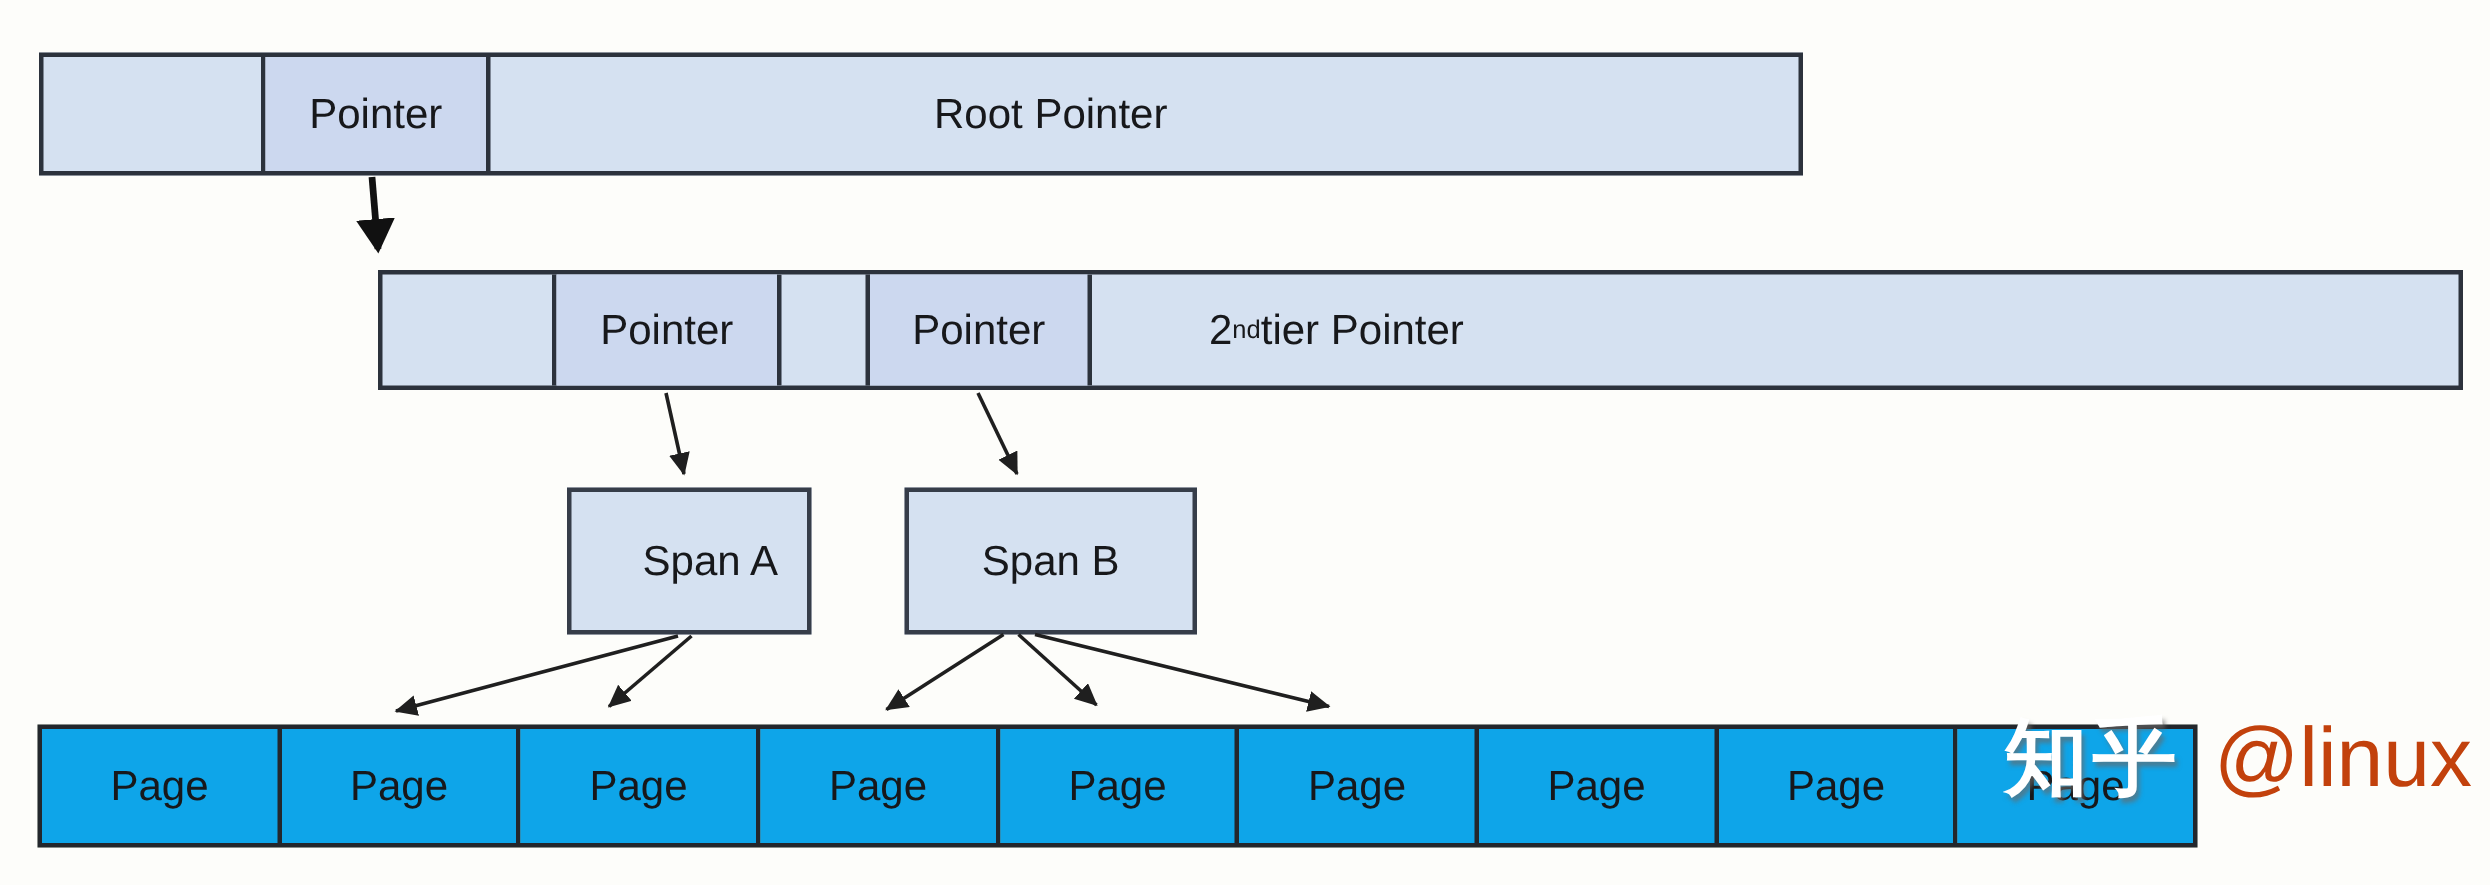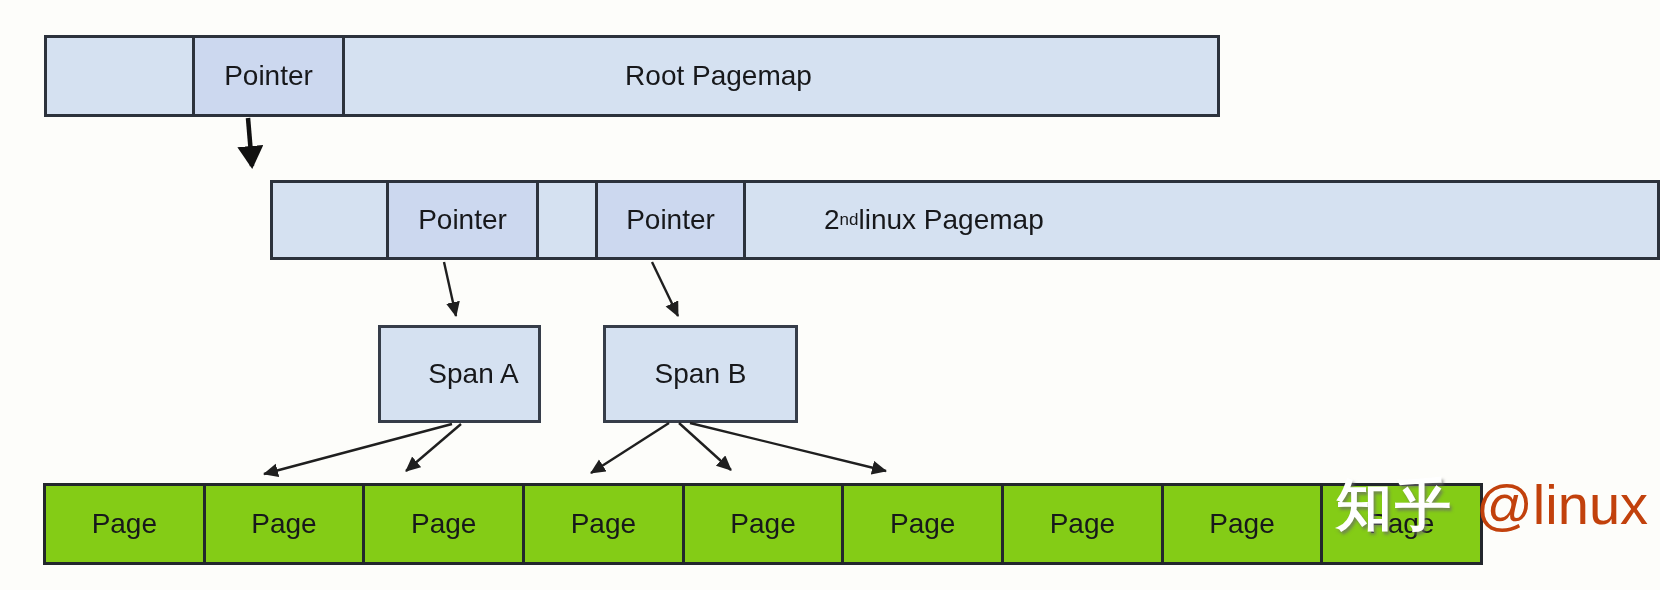--- a/index.html
+++ b/index.html
@@ -13,21 +13,20 @@
     background:#fdfdfa;
     overflow:hidden;
   }
   .bar {
     position:absolute;
     display:flex;
     background:#d5e1f1;
     border:3px solid #2c323c;
     box-sizing:border-box;
     z-index:1;
-    margin-left:18px;
   }
   .cell {
     display:flex; align-items:center; justify-content:center;
     border-right:3px solid #2c323c;
     box-sizing:border-box;
     font-size:28px; color:#17181b;
     white-space:nowrap;
   }
   .cell:last-child { border-right:none; }
   .cell.pointer { background:#ccd8ef; }
@@ -40,21 +39,21 @@
     background:#d5e1f1;
     border:3px solid #363d49;
     box-sizing:border-box;
     font-size:28px; color:#17181b;
     z-index:1;
   }
   .pages-bar {
     background:#dde8d3;
     border-color:#23272c;
   }
-  .pages-bar .cell { border-right:3px solid #23272c; background:#84cc16; }
+  .pages-bar .cell { border-right:3px solid #23272c; background:#0ea5e9; }
   .pages-bar .cell:last-child { border-right:none; }
   .sup { font-size:17px; vertical-align:super; line-height:0; }
   .arrows {
     position:absolute; left:0; top:0; z-index:2;
     pointer-events:none;
   }
   .watermark {
     position:absolute; left:1336px; top:468px;
     display:flex; align-items:baseline; gap:22px;
     font-size:56px; z-index:5;
@@ -67,32 +66,32 @@
   .wm-handle { color:#c2410c; }
 </style>
 </head>
 <body>
 
 <div class="stage">
 
   <div class="bar" style="left:26px; top:35px; width:1176px; height:82px;">
     <div class="cell" style="width:148px;"></div>
     <div class="cell pointer" style="width:150px;">Pointer</div>
-    <div class="cell grow nudge-left">Root Pagemap</div>
+    <div class="cell grow nudge-left">Root Pointer</div>
   </div>
 
   <div class="bar" style="left:252px; top:180px; width:1390px; height:80px;">
     <div class="cell" style="width:116px;"></div>
     <div class="cell pointer" style="width:150px;">Pointer</div>
     <div class="cell" style="width:59px;"></div>
     <div class="cell pointer" style="width:148px;">Pointer</div>
     <div class="cell grow left-pad">
       <span>2</span>
         <span class="sup">nd</span>
-        <span> linux Pagemap</span>
+        <span> tier Pointer</span>
     </div>
   </div>
 
   <div class="span-box" style="left:378px; top:325px; width:163px; height:98px;padding-left:28px;">Span A</div>
   <div class="span-box" style="left:603px; top:325px; width:195px; height:98px;">Span B</div>
 
   <div class="bar pages-bar" style="left:25px; top:483px; width:1440px; height:82px;">
     <div class="cell grow">Page</div>
     <div class="cell grow">Page</div>
     <div class="cell grow">Page</div>

